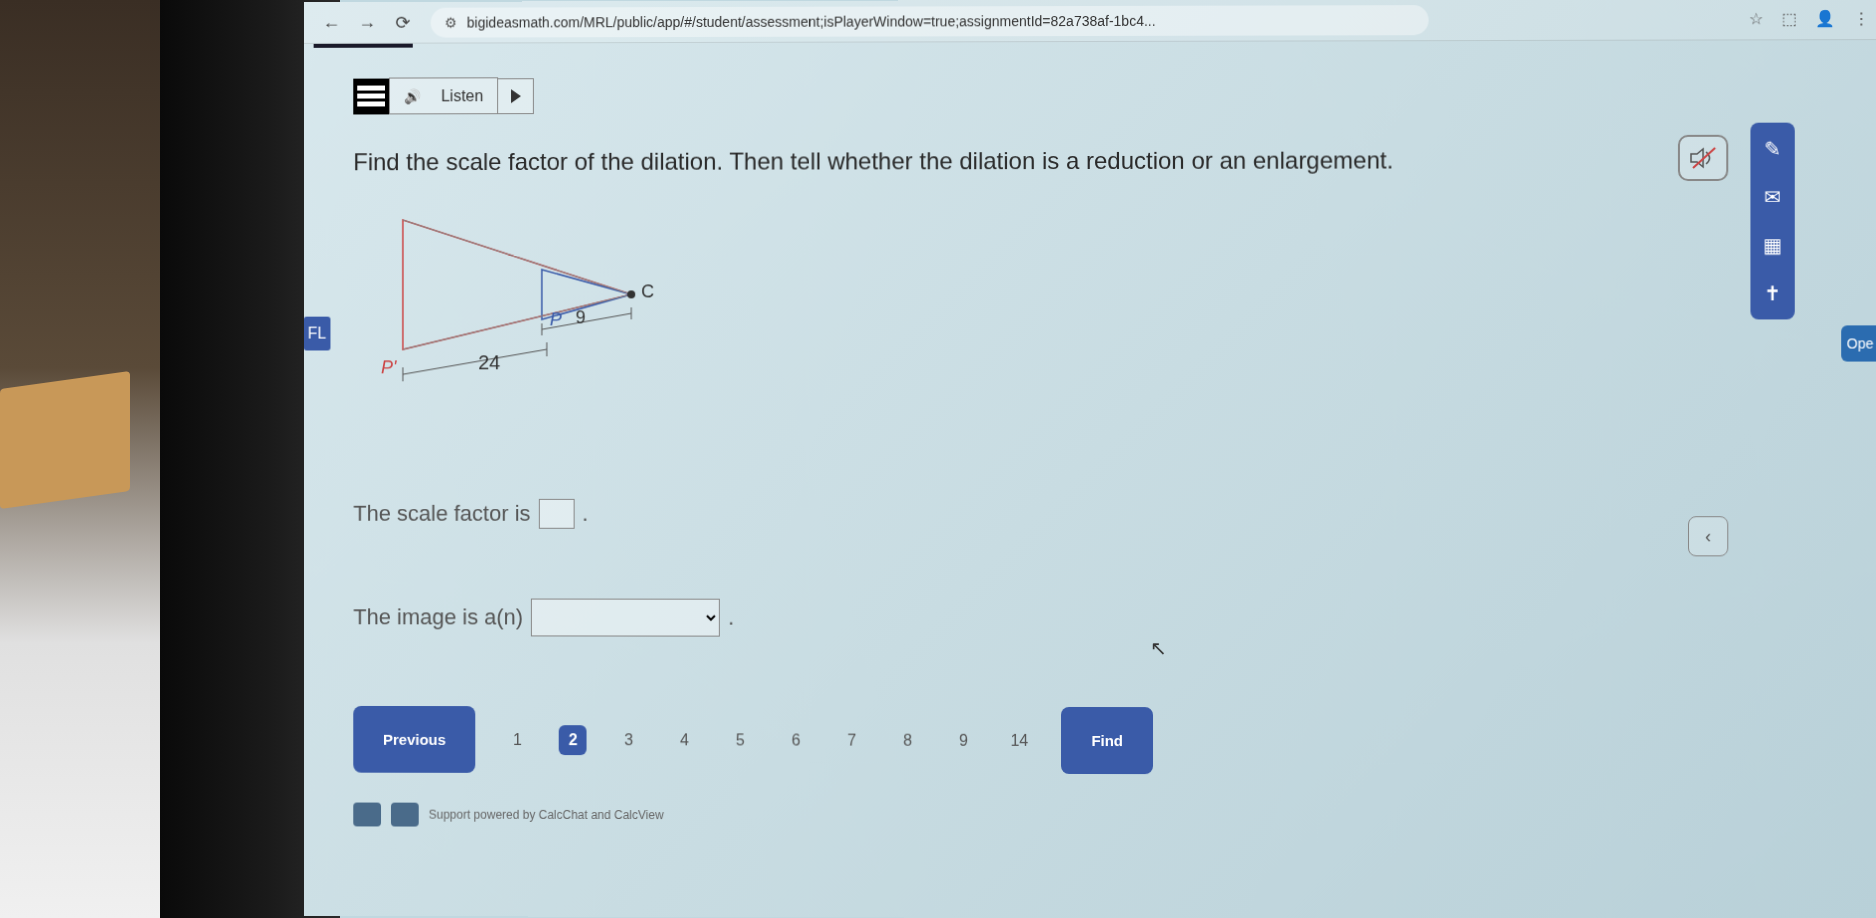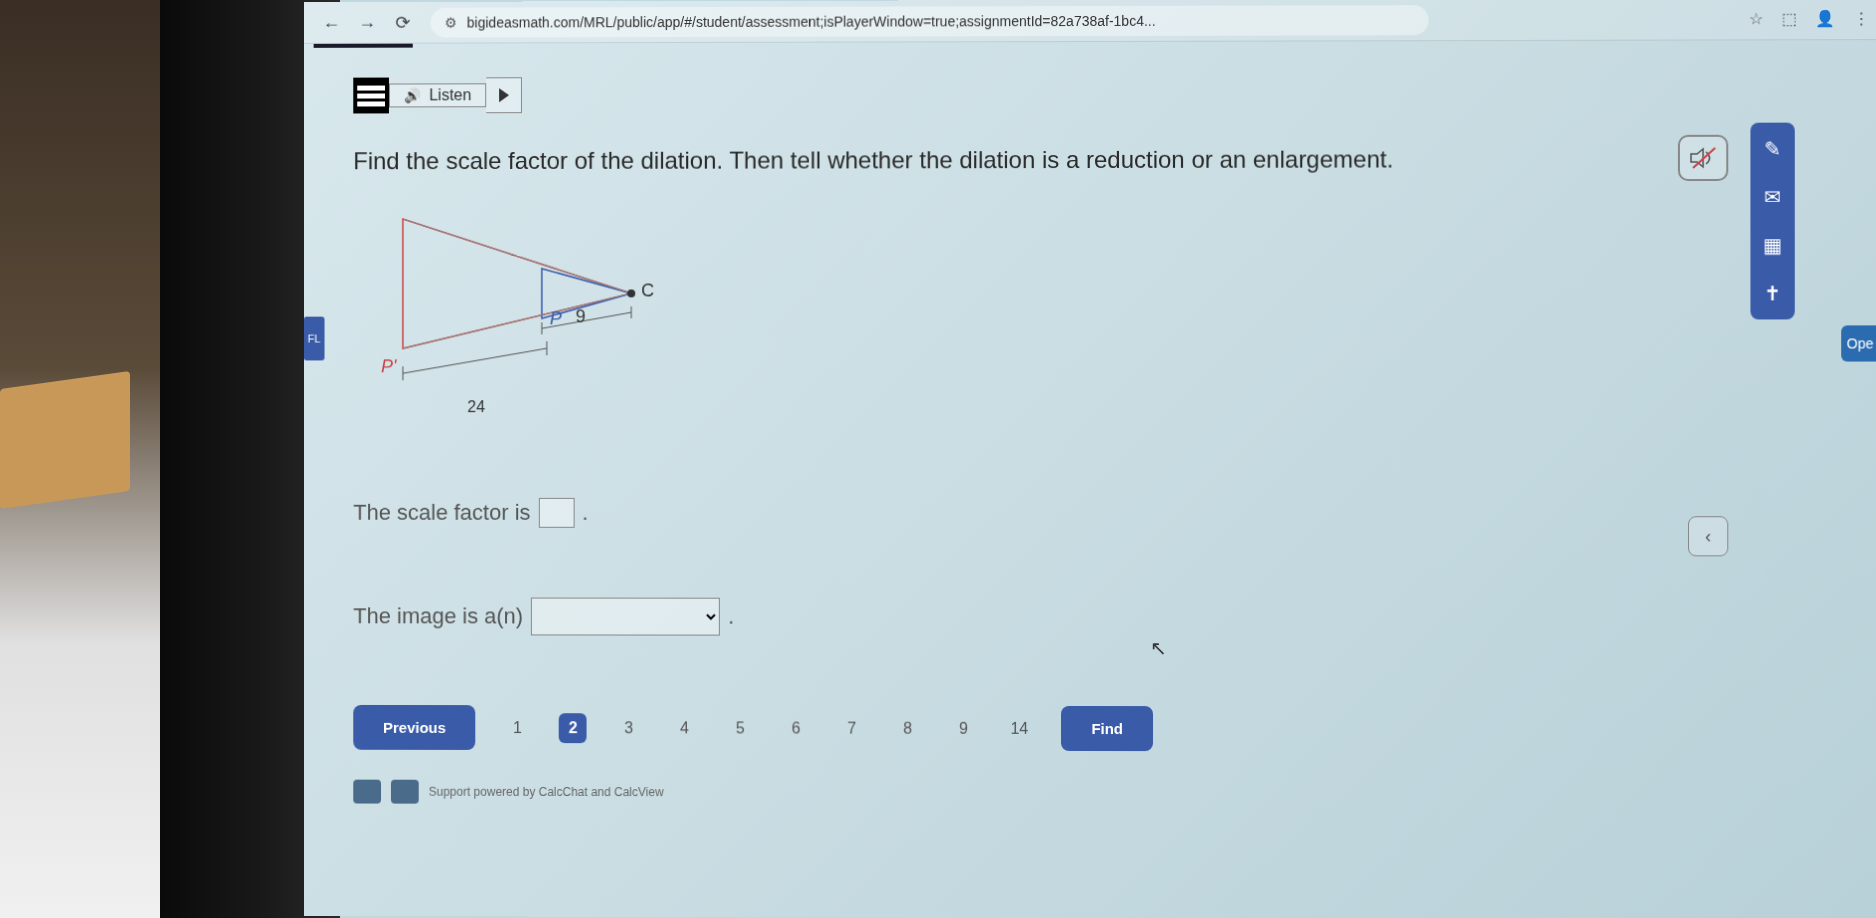--- a/index.html
+++ b/index.html
@@ -103,27 +103,27 @@
       width: 36px;
       height: 36px;
       background: #000;
       display: flex;
       flex-direction: column;
       justify-content: space-around;
       padding: 6px 4px;
     }
     .listen-icon-box div { height: 5px; background: #fff; }
     .listen-btn {
-      height: 24px;
+      height: 37px;
       padding: 0 14px;
       border: 1.5px solid #888;
       background: rgba(255,255,255,0.3);
       display: flex;
       align-items: center;
-      gap: 8px;
+      gap: 20px;
       font-size: 16px;
       color: #333;
       cursor: pointer;
     }
     .play-btn {
       width: 36px;
       height: 36px;
       border: 1.5px solid #888;
       border-left: none;
       background: rgba(255,255,255,0.3);
@@ -180,21 +180,21 @@
       display: flex;
       align-items: center;
       gap: 28px;
       margin-top: 20px;
     }
     .nav-primary {
       background: #3a5ba8;
       color: #fff;
       border: none;
       border-radius: 8px;
-      padding: 14px 30px;
+      padding: 25px 30px;
       font-size: 15px;
       font-weight: bold;
       cursor: pointer;
     }
     .page-num {
       font-size: 16px;
       color: #555;
       cursor: pointer;
       width: 28px;
       text-align: center;
@@ -263,22 +263,22 @@
       padding: 10px 6px;
       border-radius: 6px 0 0 6px;
       font-size: 14px;
     }
     .fl-tag {
       position: absolute;
       left: 0;
       top: 270px;
       background: #3a5ba8;
       color: #fff;
-      font-size: 11px;
-      padding: 16px 4px;
+      font-size: 16px;
+      padding: 8px 4px;
       border-radius: 3px;
     }
     .footer-icons {
       display: flex;
       gap: 10px;
       margin-top: 30px;
       align-items: center;
       color: #666;
       font-size: 12px;
     }
@@ -362,21 +362,21 @@
         <line x1="260" y1="98" x2="260" y2="110" stroke="#555" stroke-width="1"></line>
 
         <line x1="30" y1="165" x2="175" y2="140" stroke="#555" stroke-width="1"></line>
         <line x1="30" y1="158" x2="30" y2="172" stroke="#555" stroke-width="1"></line>
         <line x1="175" y1="133" x2="175" y2="147" stroke="#555" stroke-width="1"></line>
       </svg>
       <span style="position:absolute; left:270px; top:72px; font-size:18px; color:#333;">C</span>
       <span style="position:absolute; left:178px; top:100px; font-size:18px; color:#3a5ba8; font-style:italic;">P</span>
       <span style="position:absolute; left:204px; top:98px; font-size:18px; color:#333;">9</span>
       <span style="position:absolute; left:8px; top:148px; font-size:18px; color:#c44; font-style:italic;">P'</span>
-      <span style="position:absolute; left:95px; top:142px; font-size:16px; color:#333;margin-top:48px;">24</span>
+      <span style="position:absolute; left:106px; top:142px; font-size:20px; color:#333;">24</span>
     </div>
 
     <div class="answer-row">
       <span>The scale factor is</span>
       <input class="answer-input" type="text" value="" style="">
       <span>.</span>
     </div>
 
     <div class="answer-row">
       <span>The image is a(n)</span>

